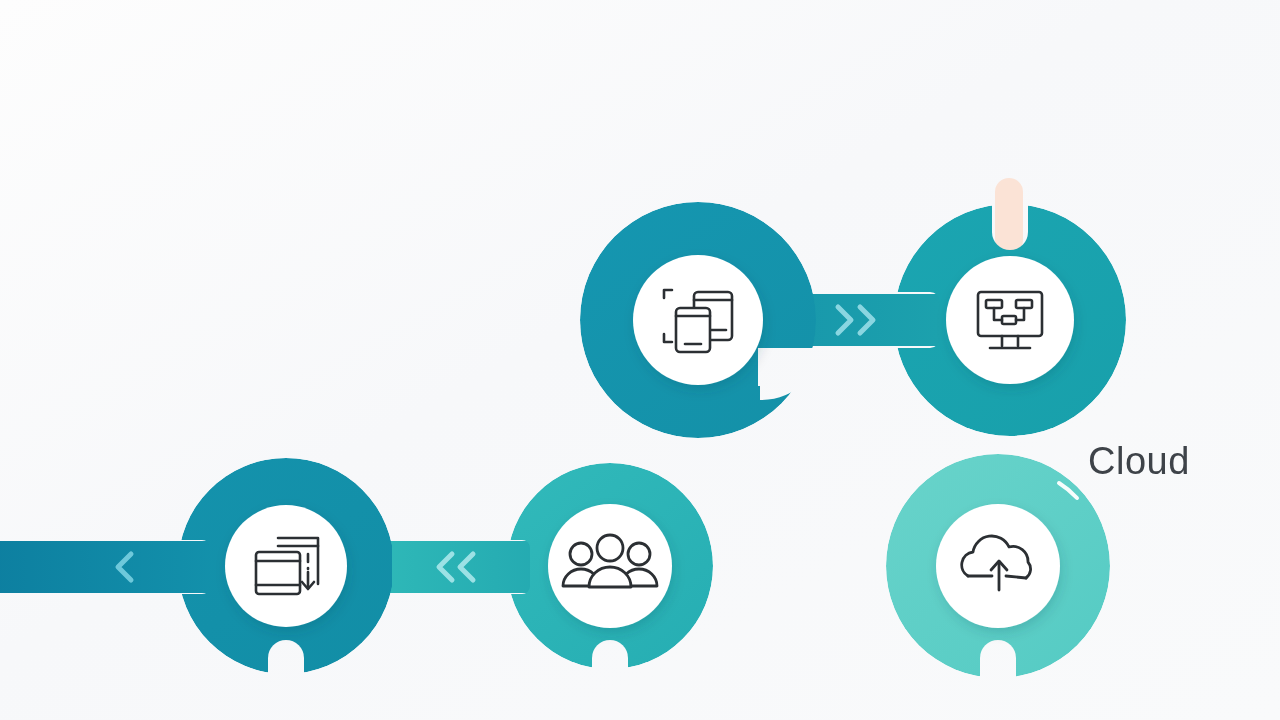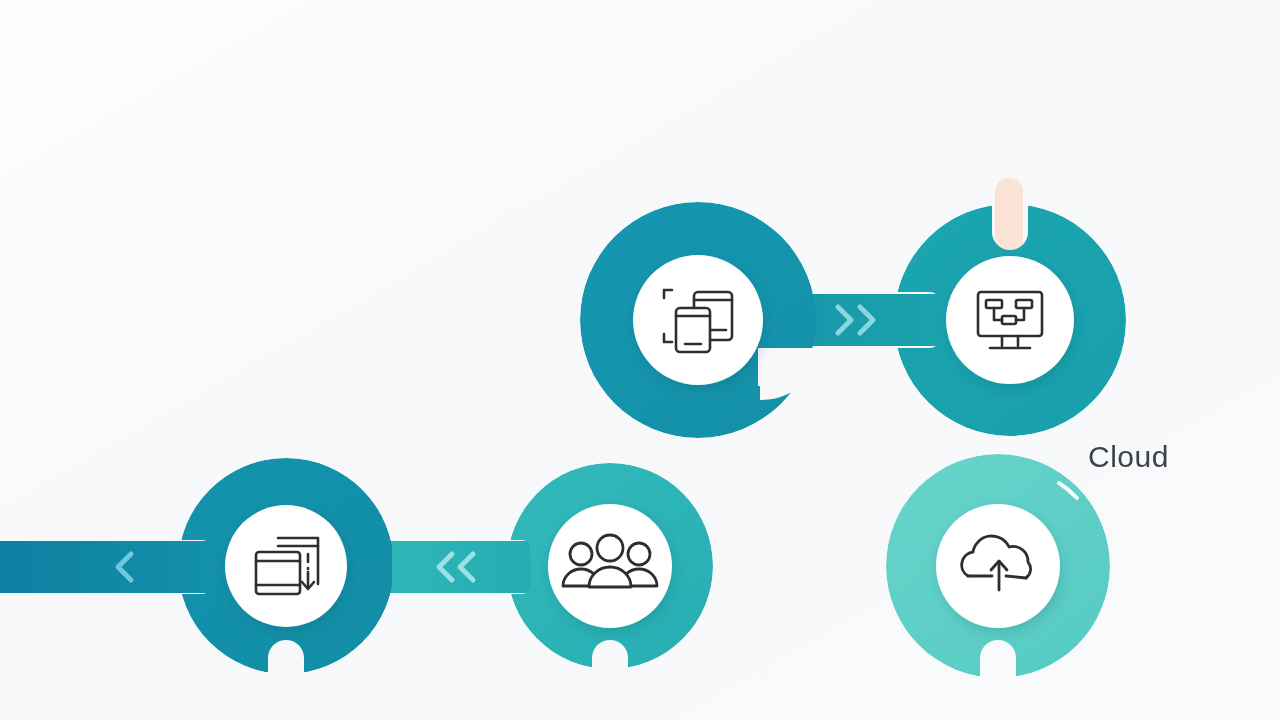--- a/index.html
+++ b/index.html
@@ -31,21 +31,21 @@
     position: absolute;
     color: #3e4349;
     font-family: "Liberation Sans", sans-serif;
     font-weight: 400;
     letter-spacing: 0.5px;
     white-space: nowrap;
   }
   #label-cloud {
     left: 1088px;
     top: 440px;
-    font-size: 30px;
+    font-size: 38px;
   }
 </style>
 </head>
 <body>
 
 <div id="stage">
 
   <svg class="canvas" viewBox="0 0 1280 720" xmlns="http://www.w3.org/2000/svg">
     <defs>
       <linearGradient id="gradConnLeft" x1="0" y1="0" x2="1" y2="0">

